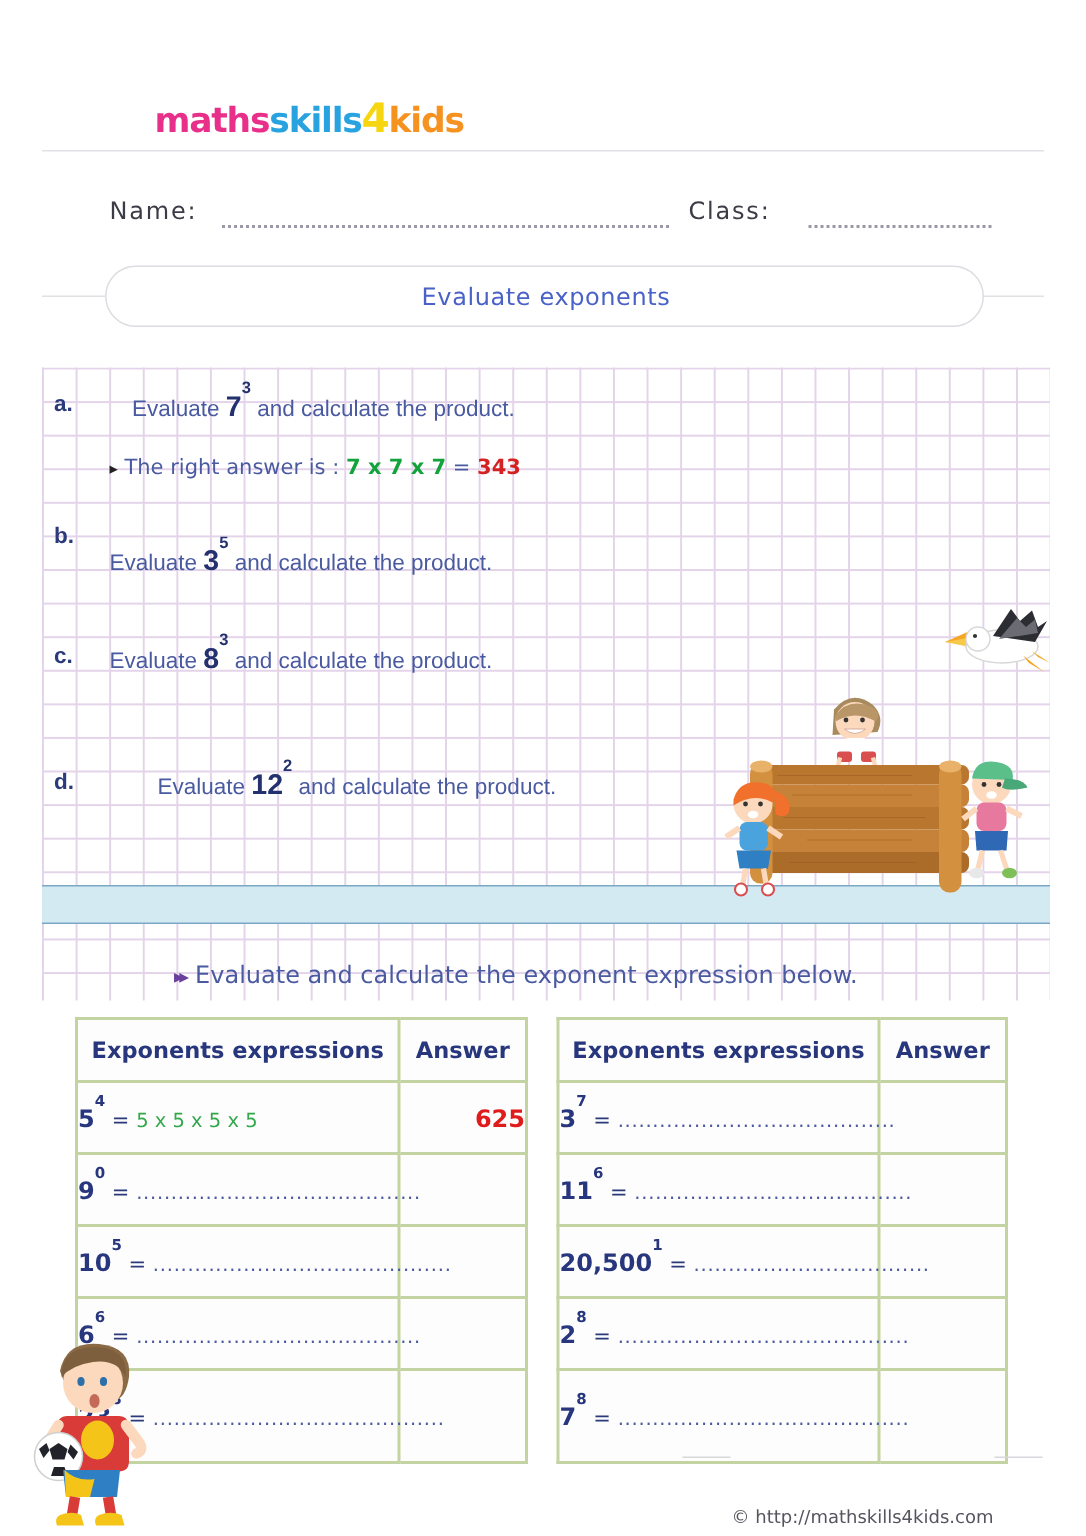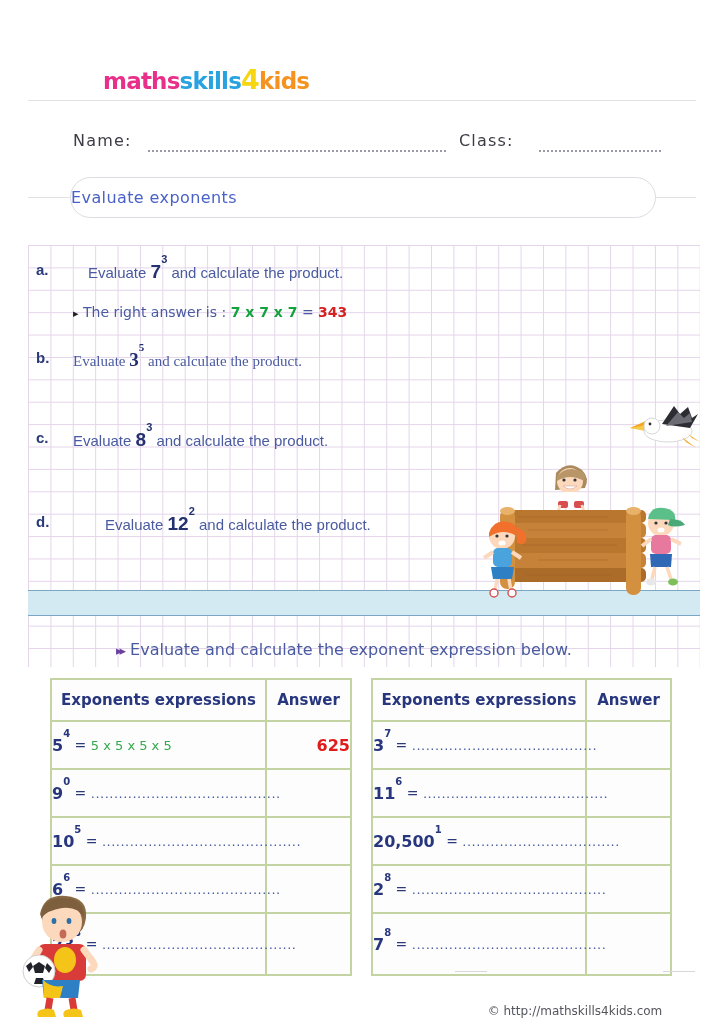--- a/index.html
+++ b/index.html
@@ -74,20 +74,21 @@
     border: 1px solid #dcdce2;
     border-radius: 21px;
     background: #ffffff;
     box-sizing: border-box;
   }
   #title-text {
     position: absolute;
     left: 0; top: 0;
     width: 586px;
     line-height: 40px;
+    text-align: center;
     font-family: "DejaVu Sans", sans-serif;
     font-size: 16px;
     color: #4a62c8;
     letter-spacing: 0.4px;
   }
 
   
   #grid {
     position: absolute;
     left: 28px;
@@ -352,21 +353,21 @@
   </div>
   <div class="ans-line" style="left:73px; top:304px;">
     <span class="ans-arrow">▸</span>
     <span>The right answer is :</span>
     <span class="ans-green">7 x 7 x 7</span>
     <span>=</span>
     <span class="ans-red">343</span>
   </div>
 
   <div class="q-letter" style="left:36px; top:349px;">b.</div>
-  <div class="q-text" style="left:73px; top:349px;font-family:Liberation Serif, serif;">
+  <div class="q-text" style="left:73px; top:364px;">
     <span>Evaluate</span>
     <span class="q-base"><span>3</span><sup>5</sup></span>
     <span>and calculate  the product.</span>
   </div>
 
   <div class="q-letter" style="left:36px; top:429px;">c.</div>
   <div class="q-text" style="left:73px; top:429px;">
     <span>Evaluate</span>
     <span class="q-base"><span>8</span><sup>3</sup></span>
     <span>and calculate  the product.</span>

